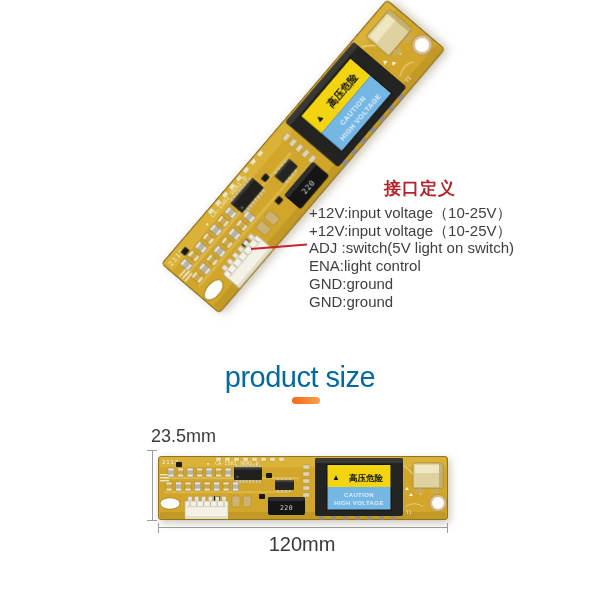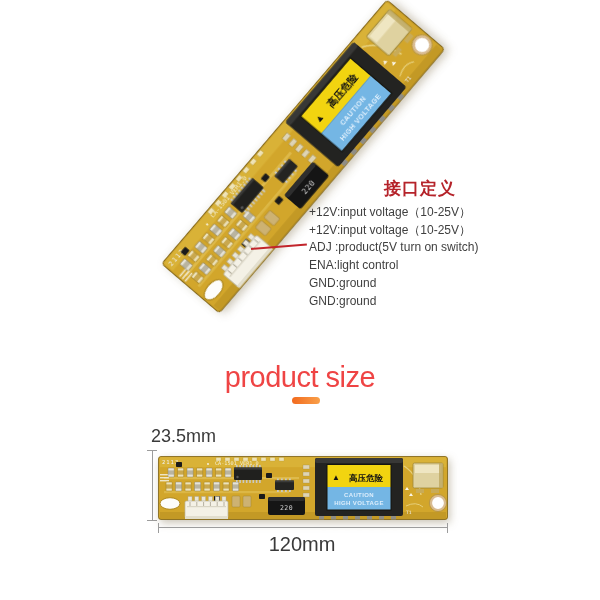--- a/index.html
+++ b/index.html
@@ -10,34 +10,34 @@
 
   
   .iface-heading {
     position:absolute; left:337px; top:177px;
     font-size:17px; font-weight:bold; color:var(--heading-red,#b5232a);
     letter-spacing:1px;
     margin-left:47px;
   }
   .iface-list {
     position:absolute; left:309px; top:204px; margin:0; padding:0;
-    list-style:none; font-size:12px; color:#3f3f3f;
+    list-style:none; font-size:15px; color:#3f3f3f;
   }
   .iface-list li { line-height:17.7px; white-space:nowrap; }
 
   .leader-line {
     position:absolute; left:251px; top:248px; width:56px; height:1.8px;
     background:var(--leader-red,#c2252b); transform:rotate(-4.5deg);
     transform-origin:left center;
   }
 
   
   .size-title {
     position:absolute; left:0; right:0; top:361px; text-align:center;
-    font-size:29px; font-weight:500; color:#ef4444; letter-spacing:-0.5px;
+    font-size:29px; font-weight:500; color:#0369a1; letter-spacing:-0.5px;
   }
   .accent-bar {
     position:absolute; left:292px; top:397px; width:28px; height:6.5px;
     border-radius:3.5px;
     background:linear-gradient(90deg, var(--accent-orange-start,#f26a1e), var(--accent-orange-end,#f9a04a));
   }
   .dim-width-label {
     position:absolute; left:151px; top:426px; font-size:18px; color:#3a3a3a;
   }
   .dim-length-label {
@@ -267,21 +267,21 @@
       <use href="#pcb-board" xlink:href="#pcb-board"></use>
     </svg>
   </div>
 
   <div class="leader-line"></div>
 
   <div class="iface-heading">接口定义</div>
   <ul class="iface-list">
     <li>+12V:input voltage（10-25V）</li>
     <li>+12V:input voltage（10-25V）</li>
-    <li>ADJ :product(5V turn on switch)</li>
+    <li>ADJ :switch(5V light on switch)</li>
     <li>ENA:light control</li>
     <li>GND:ground</li>
     <li>GND:ground</li>
   </ul>
 
   <div class="size-title">product size</div>
   <div class="accent-bar"></div>
 
   <div class="dim-width-label">23.5mm</div>
 

